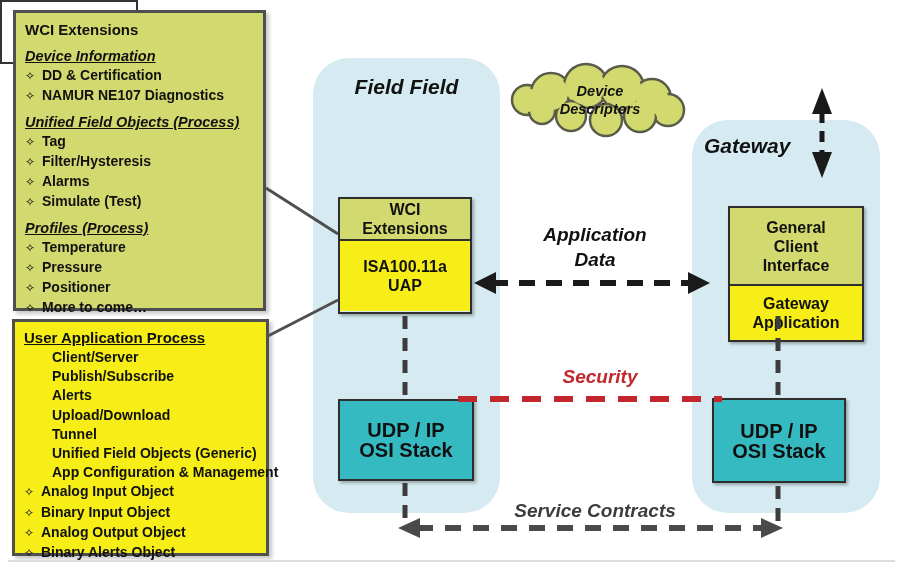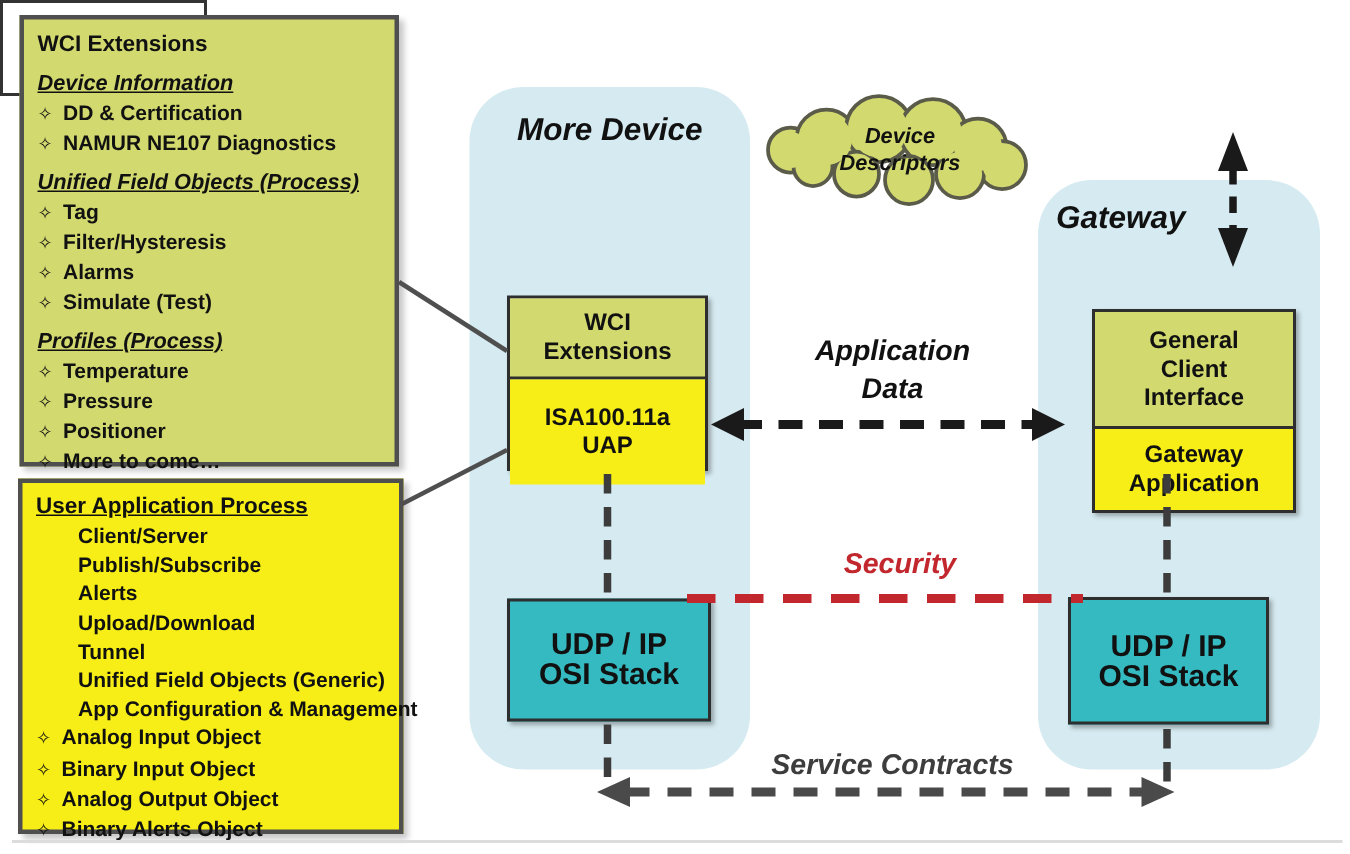--- a/index.html
+++ b/index.html
@@ -27,21 +27,21 @@
   #gateway{left:692px;top:120px;width:188px;height:393px;}
   .container-label{position:absolute;font-weight:bold;font-style:italic;font-size:21px;}
   #field-device-label{left:0;right:0;top:17px;text-align:center;}
   #gateway-label{left:12px;top:14px;}
   
   .box{position:absolute;box-sizing:border-box;border:2px solid #2e2e2e;
        box-shadow:2px 2px 3px rgba(0,0,0,.3);}
   .cell{display:flex;align-items:center;justify-content:center;text-align:center;
         font-weight:bold;font-size:16px;line-height:19px;white-space:pre-line;box-sizing:border-box;}
   #fd-stack{left:338px;top:197px;width:134px;height:117px;}
-  #fd-stack .top{height:54px;background:var(--olive);border-bottom:2px solid #2e2e2e;}
+  #fd-stack .top{height:42px;background:var(--olive);border-bottom:2px solid #2e2e2e;}
   #fd-stack .bot{height:70px;background:var(--yellow);}
   #gw-stack{left:728px;top:178px;width:136px;height:136px;margin-top:28px;}
   #gw-stack .top{height:78px;background:var(--olive);border-bottom:2px solid #2e2e2e;}
   #gw-stack .bot{height:54px;background:var(--yellow);}
   #fd-udp{left:338px;top:399px;width:136px;height:82px;background:var(--teal);}
   #gw-udp{left:712px;top:398px;width:134px;height:85px;background:var(--teal);}
   .udp{display:flex;align-items:center;justify-content:center;text-align:center;
        font-weight:bold;font-size:20px;line-height:20px;white-space:pre-line;height:100%;}
   
   #client-box{left:714px;top:28px;width:134px;height:60px;background:#fff;
@@ -55,21 +55,21 @@
   #cloud-label{left:541px;top:83px;width:118px;font-size:14.5px;line-height:17.5px;}
   
   #overlay{position:absolute;left:0;top:0;width:900px;height:569px;pointer-events:none;}
 </style>
 </head>
 <body>
 
 <div id="stage">
 
   <div id="field-device" class="container">
-    <div id="field-device-label" class="container-label">More Device</div>
+    <div id="field-device-label" class="container-label">Field Field</div>
   </div>
   <div id="gateway" class="container">
     <div id="gateway-label" class="container-label">Gateway</div>
   </div>
 
   <div id="fd-stack" class="box">
     <div class="cell top">WCI
 Extensions</div>
     <div class="cell bot">ISA100.11a
 UAP</div>

